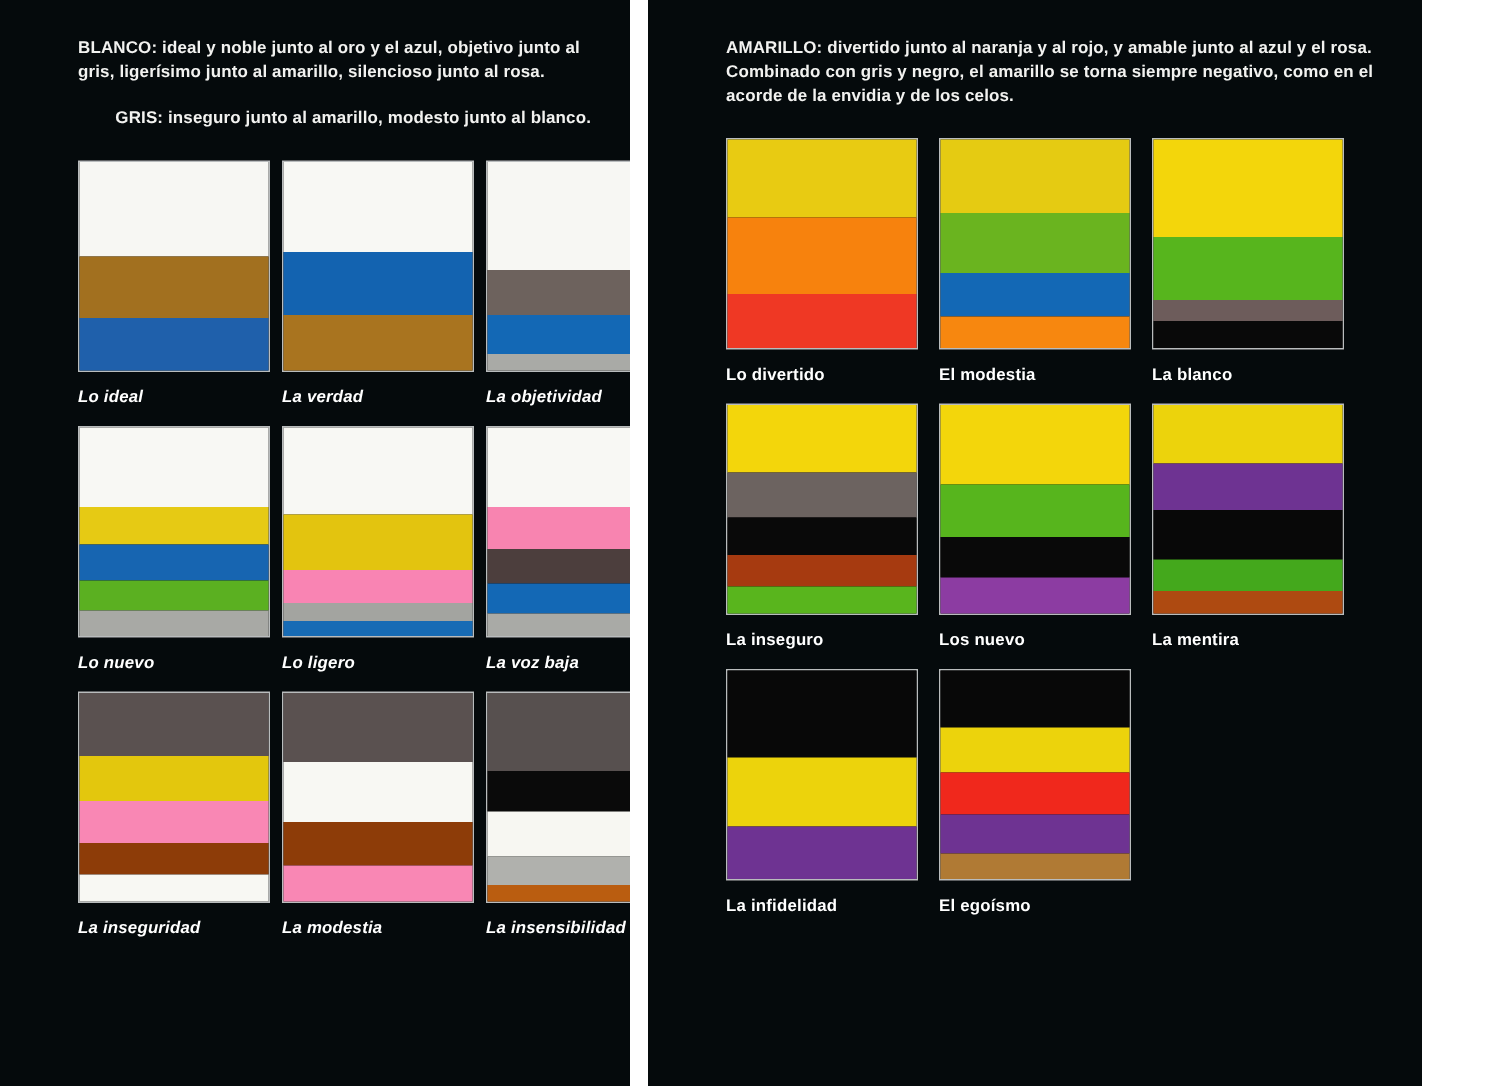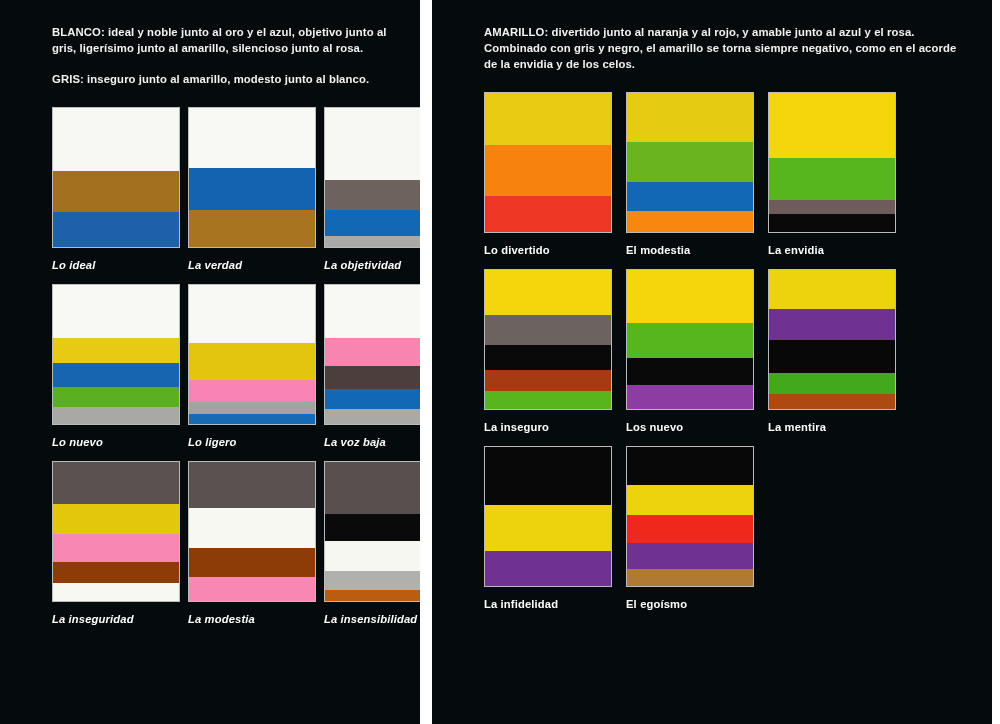--- a/index.html
+++ b/index.html
@@ -25,31 +25,31 @@
 
   .panel {
     background: #050a0c;
     height: 724px;
     box-sizing: border-box;
     position: relative;
     overflow: hidden;
   }
   .panel-left  { width: 420px; padding: 24px 26px 0 52px; }
   .gutter      { width: 12px; background: #ffffff; height: 724px; flex: 0 0 12px; }
-  .panel-right { width: 560px; padding: 24px 30px 0 52px; }
+  .panel-right { width: 516px; padding: 24px 30px 0 52px; }
 
   .intro {
     color: #f2f2f0;
     font-size: 11.3px;
     font-weight: bold;
     line-height: 1.42;
     letter-spacing: 0.1px;
     margin: 0;
   }
-  .intro + .intro { margin-top: 15px; }
+  .intro + .intro { margin-top: 15px; text-align: right; }
 
   .grid {
     margin-top: 20px;
     display: grid;
     grid-template-columns: repeat(3, 1fr);
     column-gap: 14px;
     row-gap: 13px;
   }
   .panel-left .grid  { grid-template-columns: 128px 128px 128px; column-gap: 8px; font-style: italic; }
   .panel-right .grid { grid-template-columns: 128px 128px 128px; column-gap: 14px; }
@@ -200,21 +200,21 @@
           </div>
           <div class="caption">El modestia</div>
         </div>
         <div class="cell row2">
           <div class="swatch" style="border-color: rgb(185, 188, 189);">
             <div class="band" style="background: rgb(243, 214, 11); height: 47%;"></div>
             <div class="band" style="background: rgb(87, 181, 29); height: 30%;"></div>
             <div class="band" style="background: rgb(109, 92, 91); height: 10%;"></div>
             <div class="band" style="background: rgb(9, 9, 9); height: 13%;"></div>
           </div>
-          <div class="caption">La envidia</div>
+          <div class="caption">La blanco</div>
         </div>
         <div class="cell row2">
           <div class="swatch" style="border-color: rgb(185, 188, 189);">
             <div class="band" style="background: rgb(243, 214, 11); height: 32%;"></div>
             <div class="band" style="background: rgb(108, 99, 96); height: 22%;"></div>
             <div class="band" style="background: rgb(9, 9, 9); height: 18%;"></div>
             <div class="band" style="background: rgb(166, 58, 16); height: 15%;"></div>
             <div class="band" style="background: rgb(89, 181, 29); height: 13%;"></div>
           </div>
           <div class="caption">La inseguro</div>

